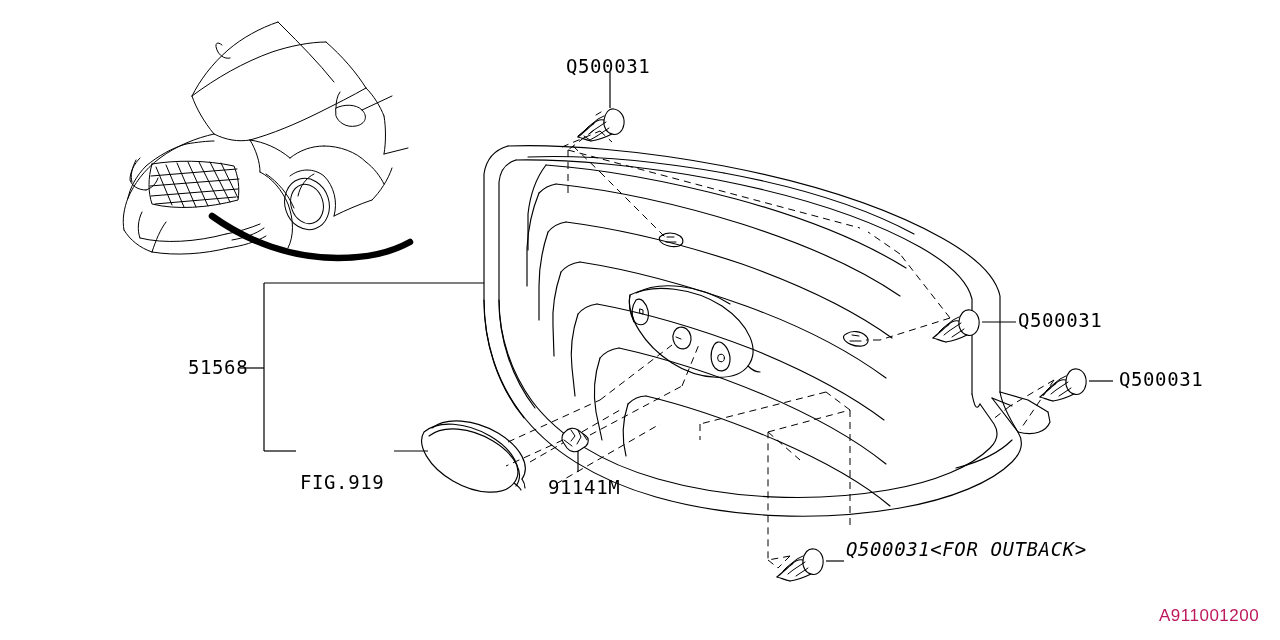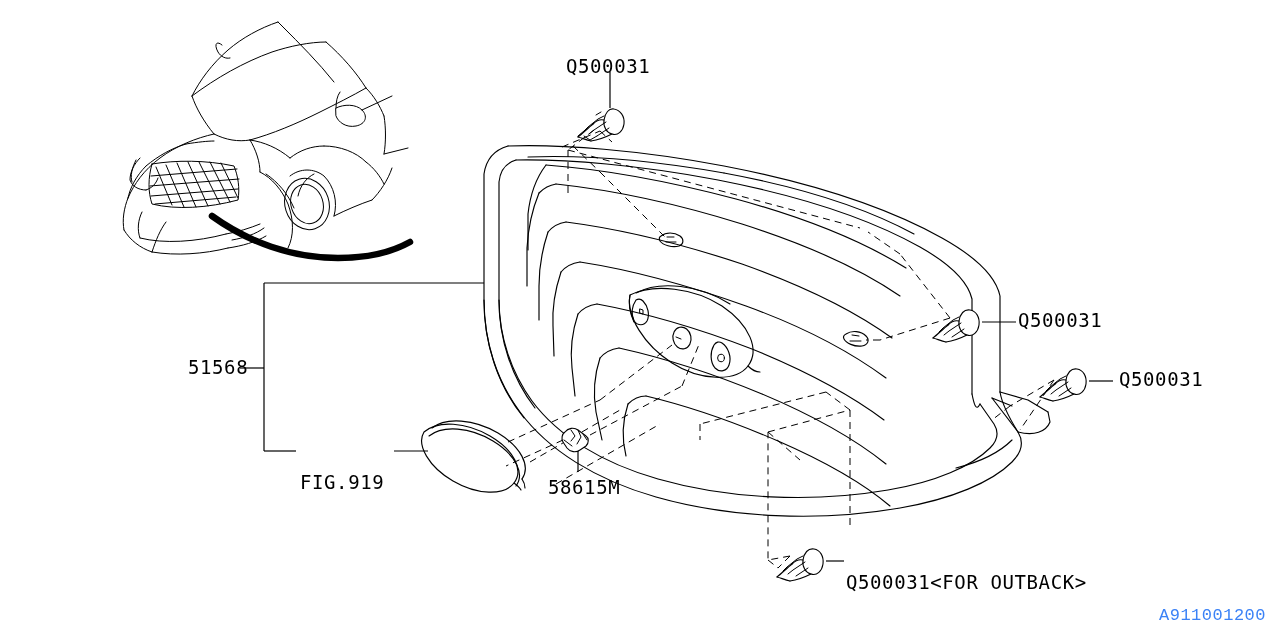--- a/index.html
+++ b/index.html
@@ -78,24 +78,24 @@
     font-family: "DejaVu Sans Mono", monospace;
     font-size: 19px;
     letter-spacing: 0.6px;
     color: #000000;
     white-space: nowrap;
     line-height: 1;
     user-select: none;
   }
   .lbl-dwg {
     position: absolute;
-    font-family: Liberation Mono, monospace;
+    font-family: Liberation Sans, sans-serif;
     font-size: 17px;
     letter-spacing: 0.5px;
-    color: #3b82f6;
+    color: #be185d;
     white-space: nowrap;
     line-height: 1;
   }
 </style>
 </head>
 <body>
 
 <div id="diagram-root">
 
   <svg id="diagram-svg" viewBox="0 0 1280 640" xmlns="http://www.w3.org/2000/svg">
@@ -432,23 +432,23 @@
     </g>
 
   </svg>
 
   <div class="lbl" style="left:566px; top:57px;">Q500031</div>
 
   <div class="lbl" style="left:1018px; top:311px;">Q500031</div>
 
   <div class="lbl" style="left:1119px; top:370px;">Q500031</div>
 
-  <div class="lbl" style="left:846px; top:573px;">Q500031&lt;FOR OUTBACK&gt;</div>
+  <div class="lbl" style="left:846px; top:540px;font-style:italic;">Q500031&lt;FOR OUTBACK&gt;</div>
 
   <div class="lbl" style="left:188px; top:358px;">51568</div>
 
   <div class="lbl" style="left:300px; top:441px;margin-top:32px;">FIG.919</div>
 
-  <div class="lbl" style="left:548px; top:478px;">58615M</div>
+  <div class="lbl" style="left:548px; top:478px;">91141M</div>
 
   <div class="lbl-dwg" style="left:1159px; top:607px;">A911001200</div>
 
 </div>
 
 </body></html>

